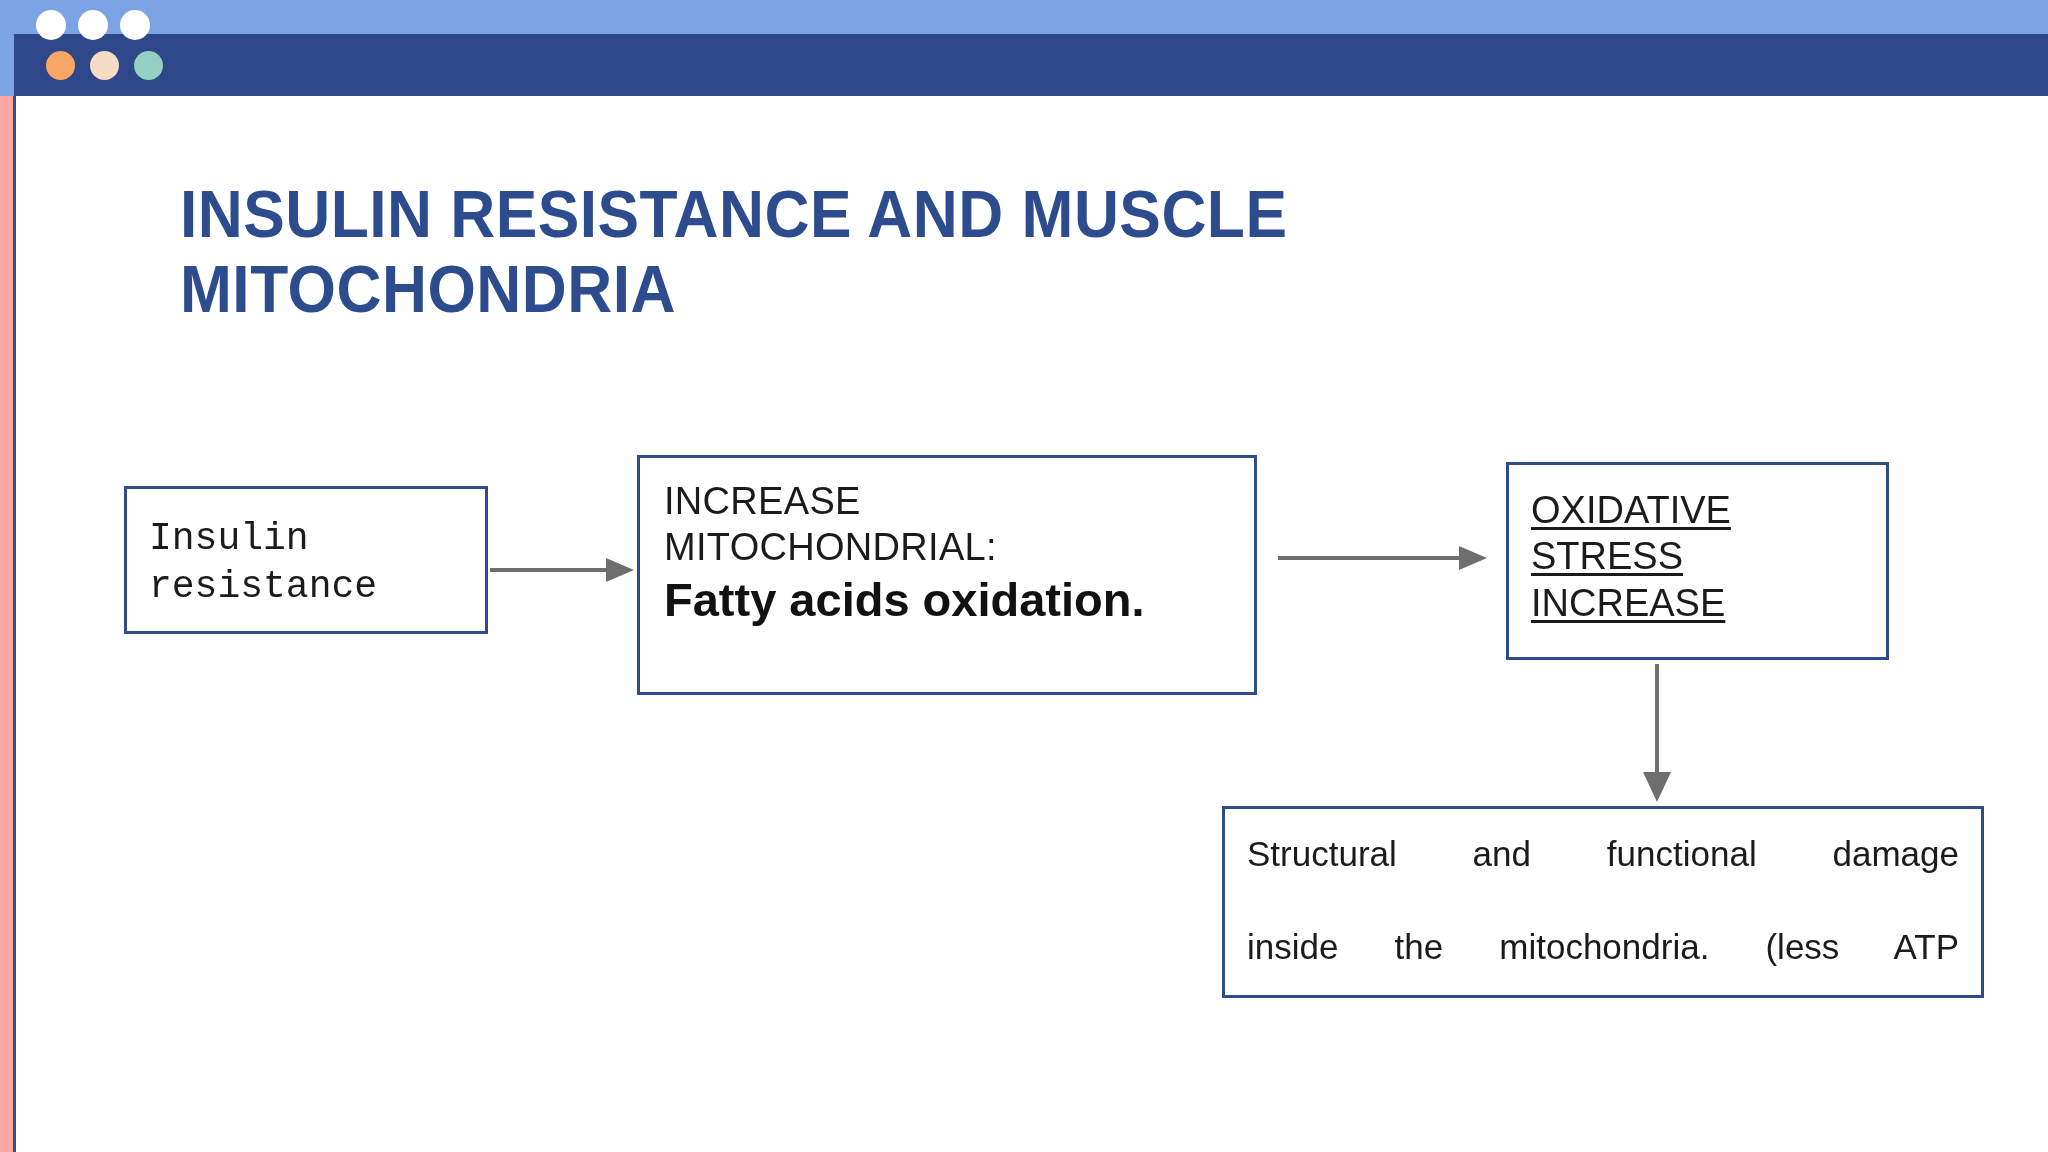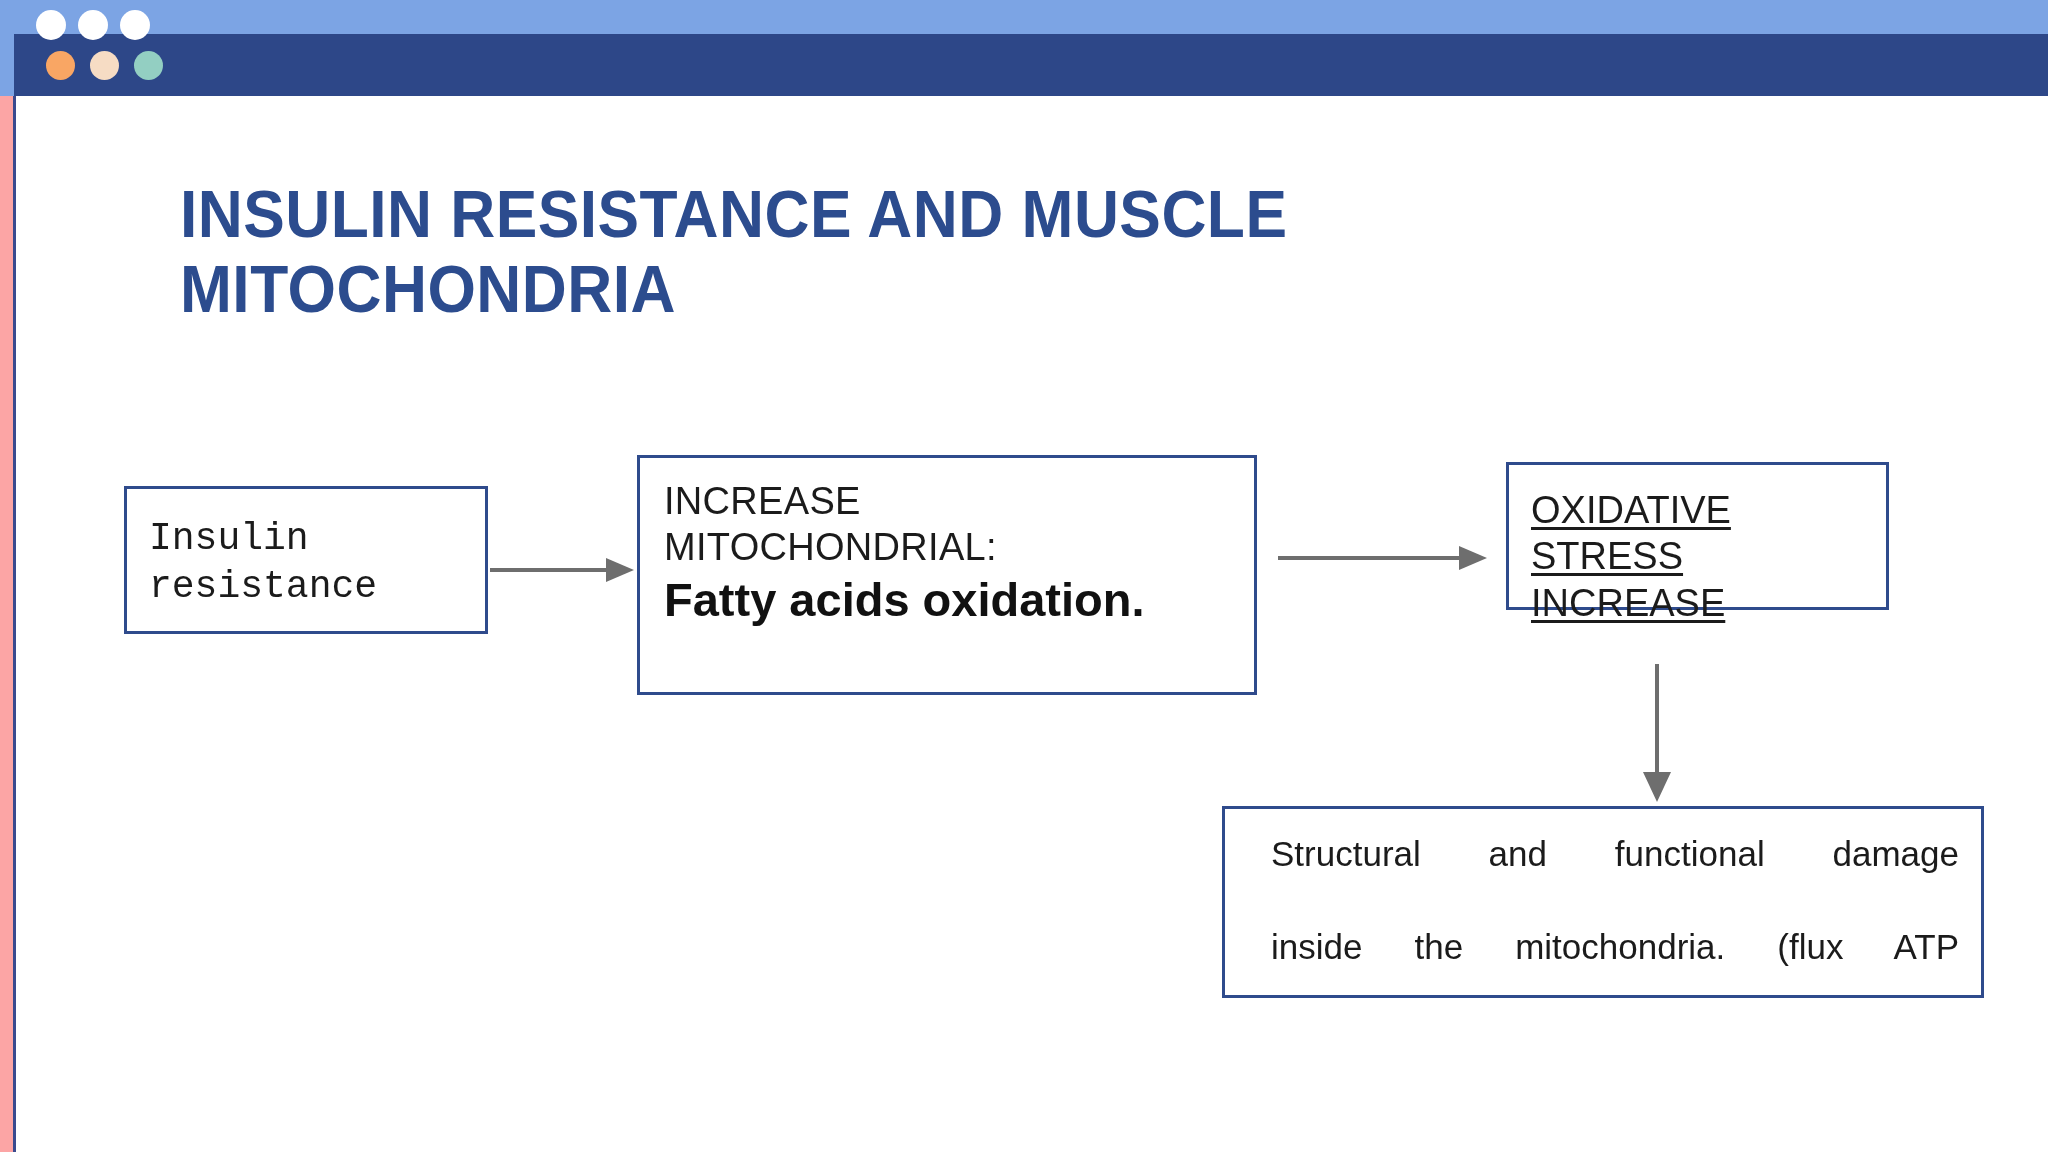--- a/index.html
+++ b/index.html
@@ -120,21 +120,21 @@
   .box-increase .strong {
     font-size: 47px;
     font-weight: bold;
     color: #111111;
   }
 
   .box-oxid {
     left: 1506px;
     top: 462px;
     width: 383px;
-    height: 148px;
+    height: 198px;
     padding: 22px 0 0 22px;
     font-size: 38px;
     font-weight: normal;
     line-height: 1.22;
   }
   .box-oxid .u {
     text-decoration: underline;
     text-underline-offset: 4px;
   }
 
@@ -145,21 +145,20 @@
     height: 192px;
     padding: 22px 22px 0 22px;
     font-size: 35px;
     font-weight: 300;
     line-height: 1.33;
     text-align: justify;
     text-justify: inter-word;
   }
   .box-damage .jline {
     display: block;
-    margin-left: 24px;
   }
   .box-damage .jline.sp {
     text-align: justify;
   }
   .box-damage .jline.sp::after {
     content: "";
     display: inline-block;
     width: 100%;
   }
 
@@ -217,16 +216,16 @@
     <div class="u">INCREASE</div>
   </div>
 
   <svg class="arrow" style="left:1627px; top:662px;" width="60" height="145">
     <line x1="30" y1="2" x2="30" y2="112" stroke="#6E6E6E" stroke-width="4"></line>
     <polygon points="16,110 44,110 30,140" fill="#6E6E6E"></polygon>
   </svg>
 
   <div class="box box-damage">
     <span class="jline sp">Structural and functional damage</span>
-    <span class="jline sp">inside the mitochondria. (flux ATP</span>
+    <span class="jline sp">inside the mitochondria. (less ATP</span>
   </div>
 
 </div>
 
 </body></html>

